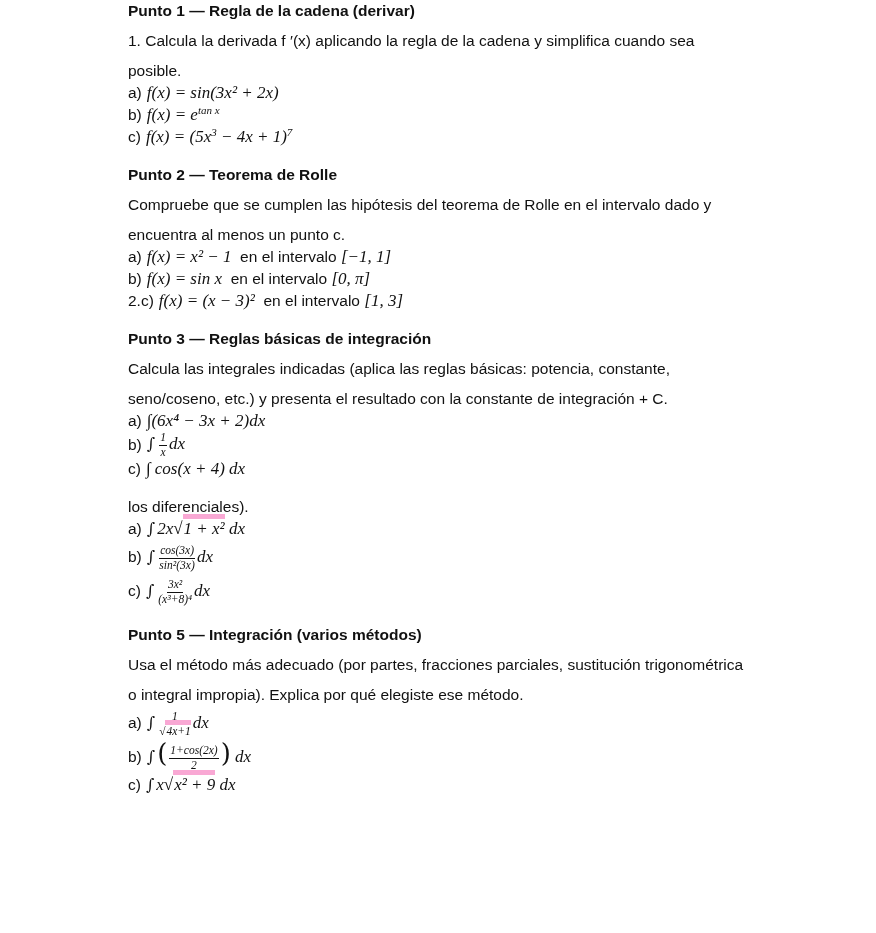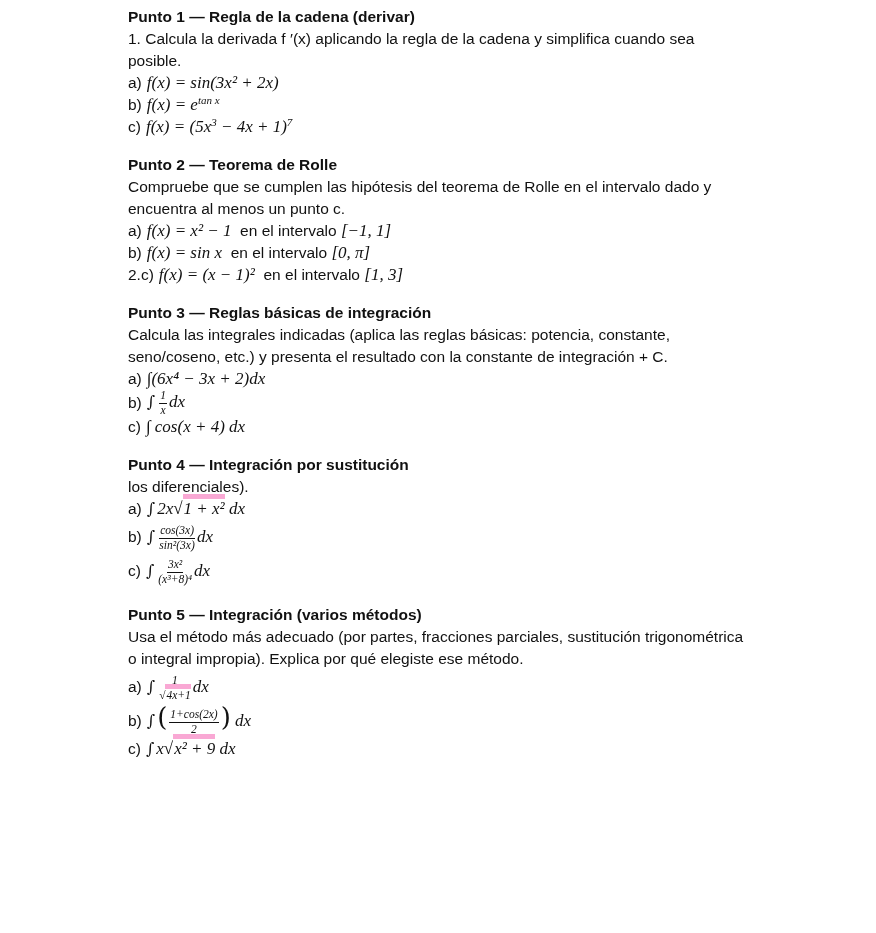--- a/index.html
+++ b/index.html
@@ -1,24 +1,24 @@
 <!DOCTYPE html>
 <html><head>
   <meta charset="utf-8">
   <style>
     html, body { margin: 0; padding: 0; background: #ffffff; }
     body {
       width: 876px; height: 933px; overflow: hidden; position: relative;
       font-family: "Liberation Sans", "DejaVu Sans", sans-serif;
       color: #111111; font-size: 15.5px;
     }
-    .page { position: absolute; left: 128px; top: 6px; width: 700px; }
+    .page { position: absolute; left: 128px; top: 0; width: 700px; }
     .section { margin-bottom: 16px; }
     .heading { font-weight: bold; font-size: 15.5px; line-height: 22px; height: 22px; }
-    .para { line-height: 22px; }
+    .para { line-height: 22px; margin-top: 8px; }
     .item { line-height: 22px; min-height: 22px; display: flex; align-items: center; white-space: nowrap; }
     .item.tall { min-height: 34px; line-height: 34px; }
     .label { margin-right: 5px; }
     .m { font-family: "Liberation Serif", "DejaVu Serif", serif; font-style: italic; font-size: 17px; }
     sup { font-size: 11px; vertical-align: 6px; line-height: 0; margin-top: 23px; }
     .frac { display: inline-flex; flex-direction: column; align-items: center; vertical-align: middle; margin: 0 2px; line-height: 1; font-size: 11.5px; }
     .frac .num { padding: 0 1px 1px 1px; border-bottom: 1px solid #111; }
     .frac .den { padding-top: 1px; }
     .int { font-family: "DejaVu Serif", serif; font-style: normal; font-size: 16px; margin-right: 2px; }
     .sqrt { border-top: 5px solid #f9a8d4; padding-left: 1px; }
@@ -58,21 +58,21 @@
       <span class="m">[−1, 1]</span>
     </div>
     <div class="item">
       <span class="label">b)</span>
       <span class="m">f(x) =  sin x</span>&nbsp;&nbsp;
       <span>en el intervalo</span>&nbsp;
       <span class="m">[0,  π]</span>
     </div>
     <div class="item">
       <span class="label">2.c)</span>
-      <span class="m">f(x) = (x − 1)²</span>&nbsp;&nbsp;
+      <span class="m">f(x) = (x − 3)²</span>&nbsp;&nbsp;
       <span>en el intervalo</span>&nbsp;
       <span class="m">[1, 3]</span>
     </div>
   </div>
 
   <div class="section">
     <div class="heading">Punto 3 — Reglas básicas de integración</div>
     <div class="para">Calcula las integrales indicadas (aplica las reglas básicas: potencia, constante,</div>
     <div class="para">seno/coseno, etc.) y presenta el resultado con la constante de integración + C.</div>
     <div class="item">
@@ -88,21 +88,20 @@
           </span><span>dx</span>
       </span>
     </div>
     <div class="item">
       <span class="label">c)</span>
       <span class="m">∫ cos(x + 4) dx</span>
     </div>
   </div>
 
   <div class="section">
-    <div class="heading">Punto 4 — Integración por sustitución</div>
     <div class="para">los diferenciales).</div>
     <div class="item">
       <span class="label">a)</span>
       <span class="m">
         <span class="int">∫</span><span>2x</span><span>√</span><span class="sqrt">1 + x²</span>&nbsp;<span>dx</span>
       </span>
     </div>
     <div class="item tall">
       <span class="label">b)</span>
       <span class="m">

